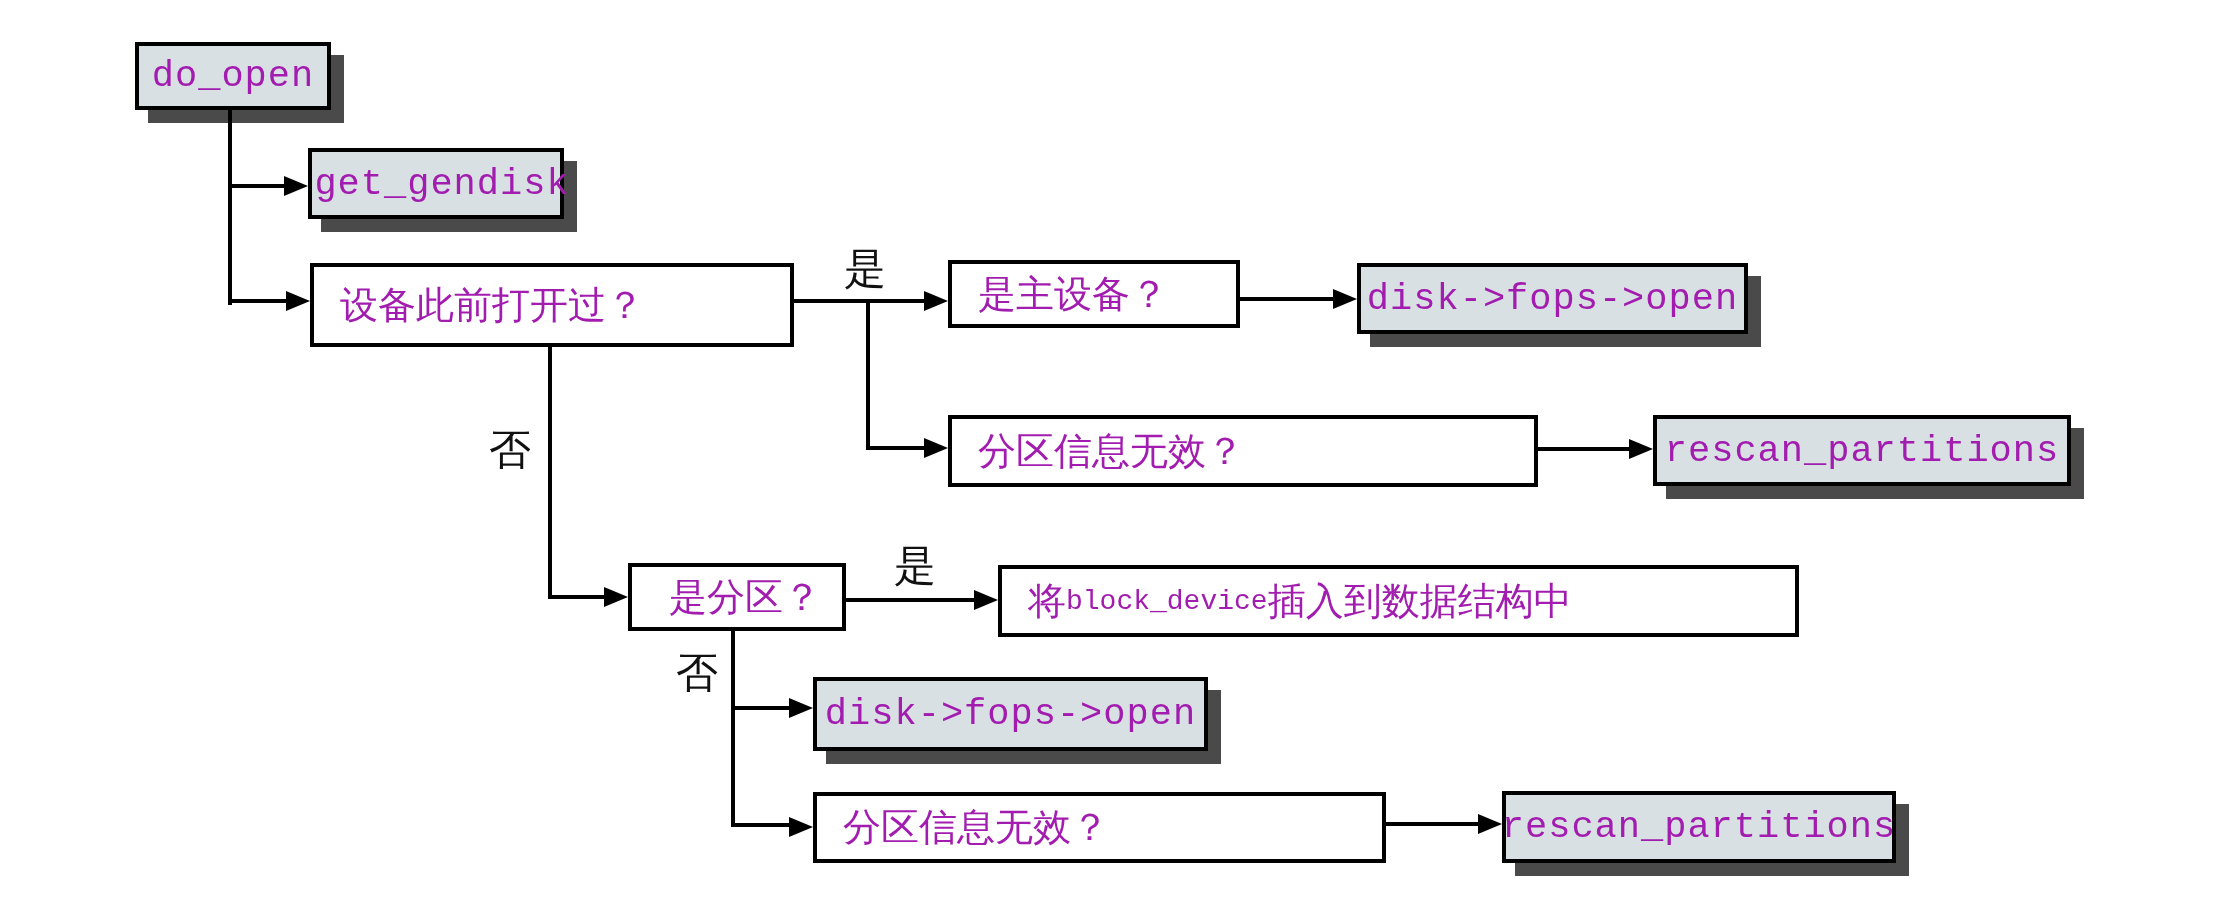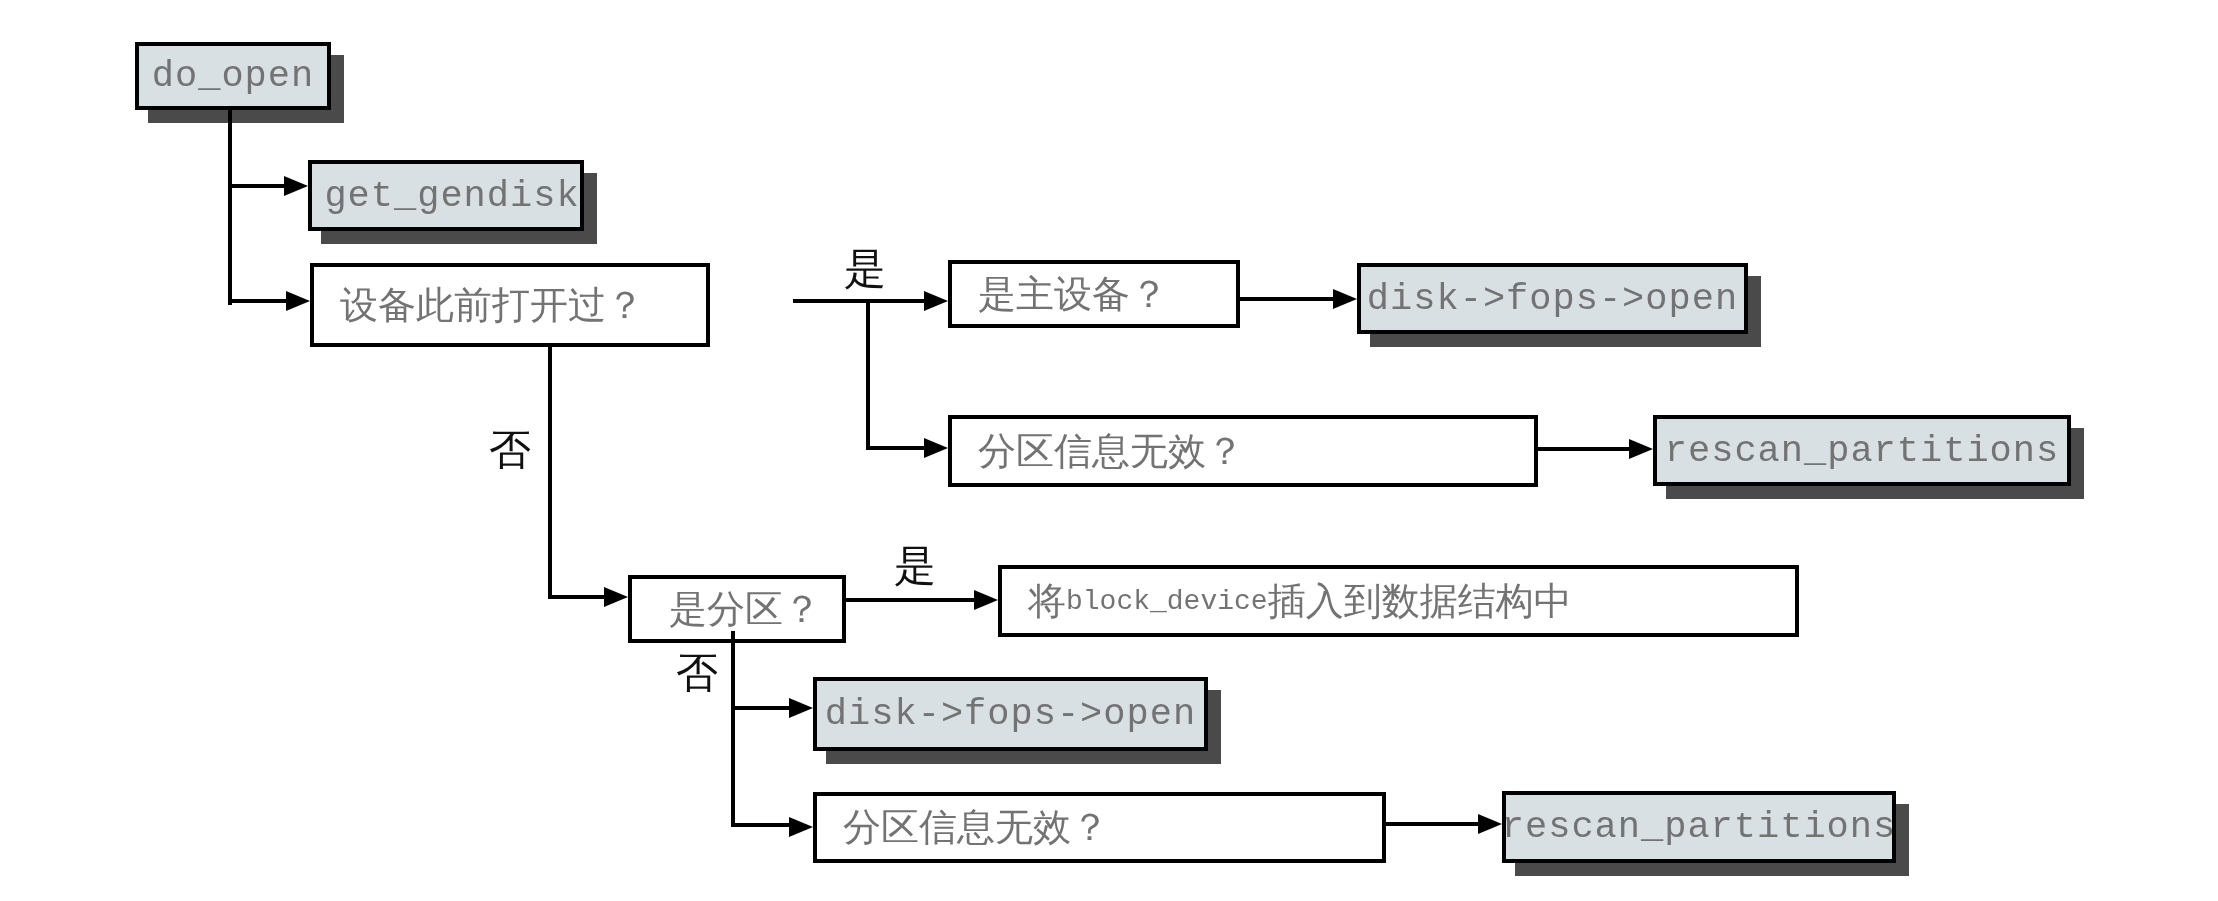--- a/index.html
+++ b/index.html
@@ -15,42 +15,41 @@
     font-family: "Liberation Serif", "DejaVu Serif", serif;
     overflow: hidden;
   }
   .node {
     position: absolute;
     box-sizing: border-box;
     border: 4px solid #000000;
     display: flex;
     align-items: center;
     white-space: nowrap;
-    color: #737373;
+    color: #a21caf;
   }
   
   .node-func {
     background: #d9e0e3;
     box-shadow: 13px 13px 0 0 #4a4a4a;
     font-family: "Liberation Mono", "DejaVu Sans Mono", monospace;
     font-size: 37px;
     justify-content: center;
     letter-spacing: 1px;
   }
   
   .node-dec {
     background: #ffffff;
     font-size: 38px;
     justify-content: flex-start;
     padding-left: 26px;
   }
   .node-dec.centered {
     justify-content: center;
     padding-left: 16px;
-    margin-top: 12px;
   }
   .code-inline {
     font-family: "Liberation Mono", "DejaVu Sans Mono", monospace;
     font-size: 28px;
   }
   .hline, .vline {
     position: absolute;
     background: #000000;
   }
   .arrowhead {
@@ -68,23 +67,23 @@
     line-height: 1;
   }
 </style>
 </head>
 <body>
 
 <div id="canvas">
 
   <div class="node node-func" style="left:135px; top:42px;  width:196px; height:68px;">do_open</div>
 
-  <div class="node node-func" style="left:308px; top:160px; width:276px; height:71px;padding-left:12px;">get_gendisk</div>
+  <div class="node node-func" style="left:308px; top:148px; width:256px; height:71px;padding-left:12px;">get_gendisk</div>
 
-  <div class="node node-dec" style="left:310px; top:263px; width:400px; height:84px;">设备此前打开过？</div>
+  <div class="node node-dec" style="left:310px; top:263px; width:484px; height:84px;">设备此前打开过？</div>
 
   <div class="node node-dec" style="left:948px; top:260px; width:292px; height:68px;">是主设备？</div>
 
   <div class="node node-func" style="left:1357px; top:263px; width:391px; height:71px;">disk-&gt;fops-&gt;open</div>
 
   <div class="node node-dec" style="left:948px; top:415px; width:590px; height:72px;">分区信息无效？</div>
 
   <div class="node node-func" style="left:1653px; top:415px; width:418px; height:71px;">rescan_partitions</div>
 
   <div class="node node-dec centered" style="left:628px; top:563px; width:218px; height:68px;">是分区？</div>

